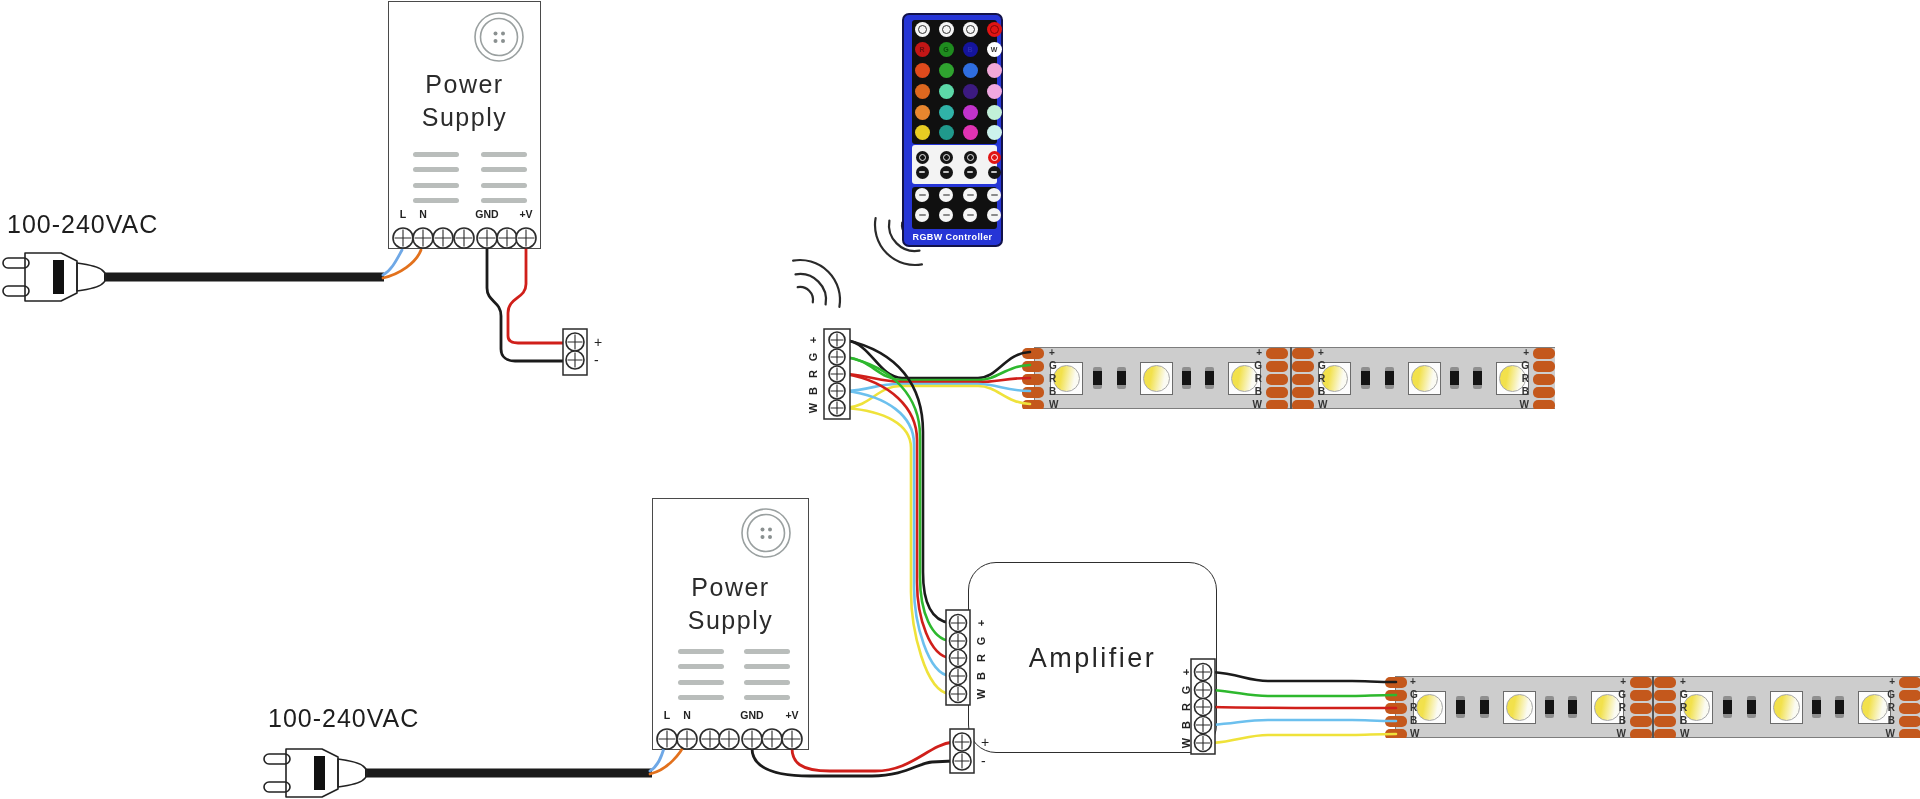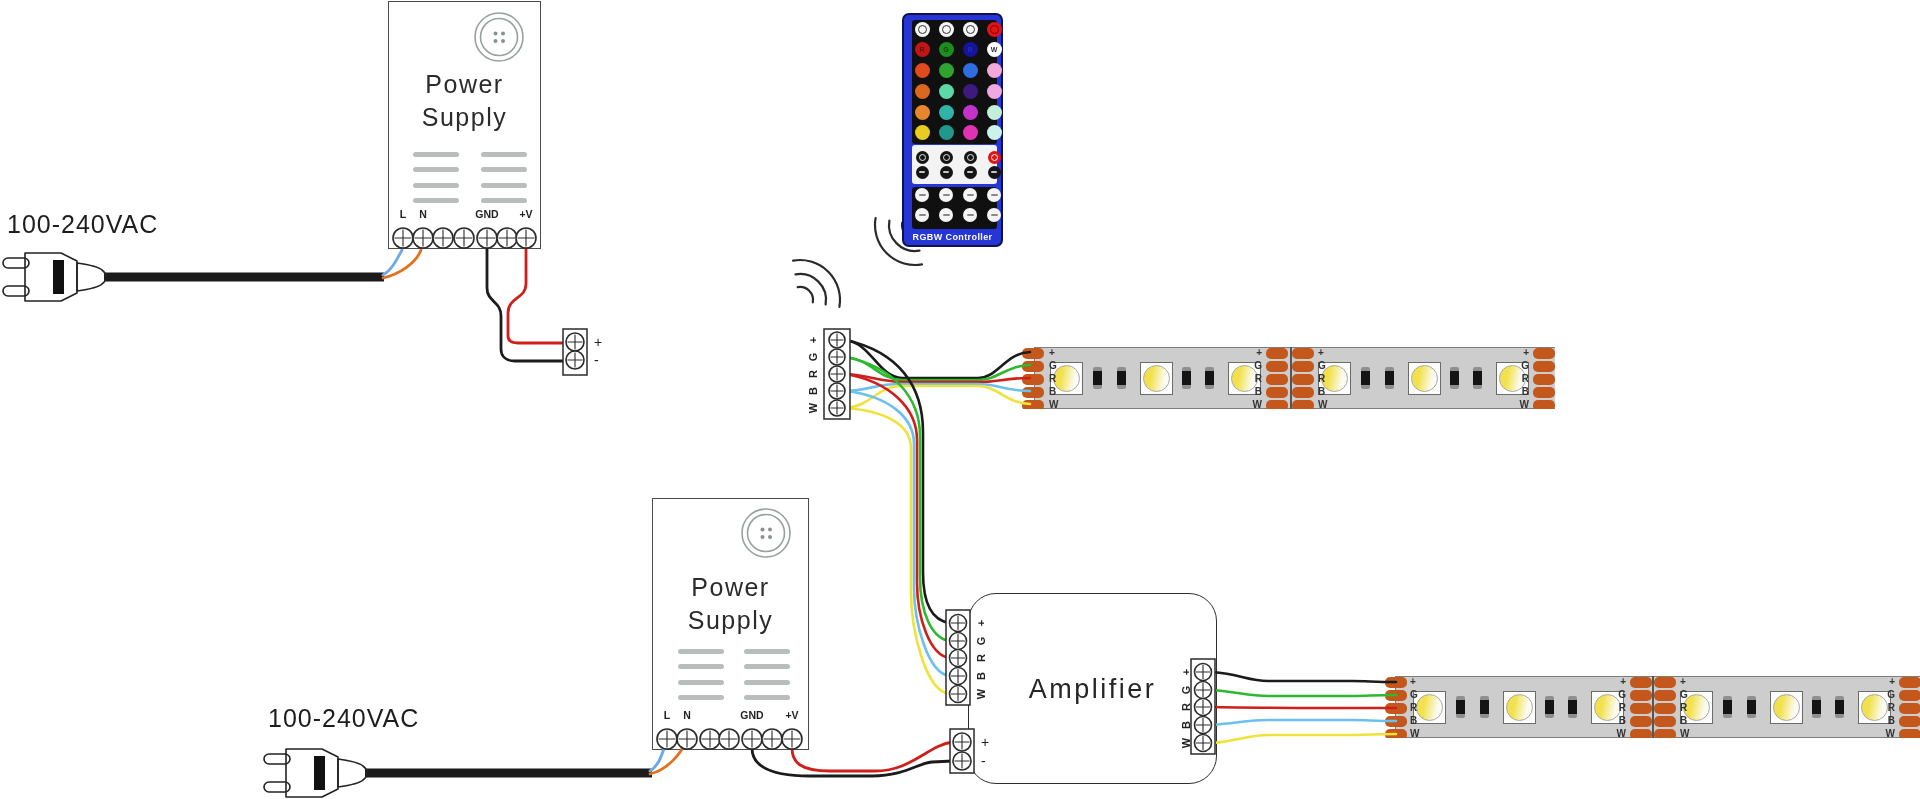--- a/index.html
+++ b/index.html
@@ -103,21 +103,21 @@
         <i></i>
         <i></i>
         <i></i>
       </div>
   </div>
 
   <div class="vlabel" style="left:7px;top:210px">100-240VAC</div>
   <div class="vlabel" style="left:268px;top:704px">100-240VAC</div>
 
 
-  <div class="box" style="left:968px;top:593px;width:247px;height:189px;border-radius:28px">
+  <div class="box" style="left:968px;top:562px;width:247px;height:189px;border-radius:28px">
     <div class="box-title">Amplifier</div>
   </div>
 
   <div class="strip" id="strip1" style="left:1022px;top:347px;width:533px;height:62px">
       <div class="sbody" style="left: 12px; width: 527px; background: rgb(205, 205, 205);"></div>
       <div class="divline" style="left: 268px;"></div>
       <div class="led" style="left: 28px; top: 15px;">
         <i></i>
       </div>
       <div class="led" style="left: 118px; top: 15px;">

